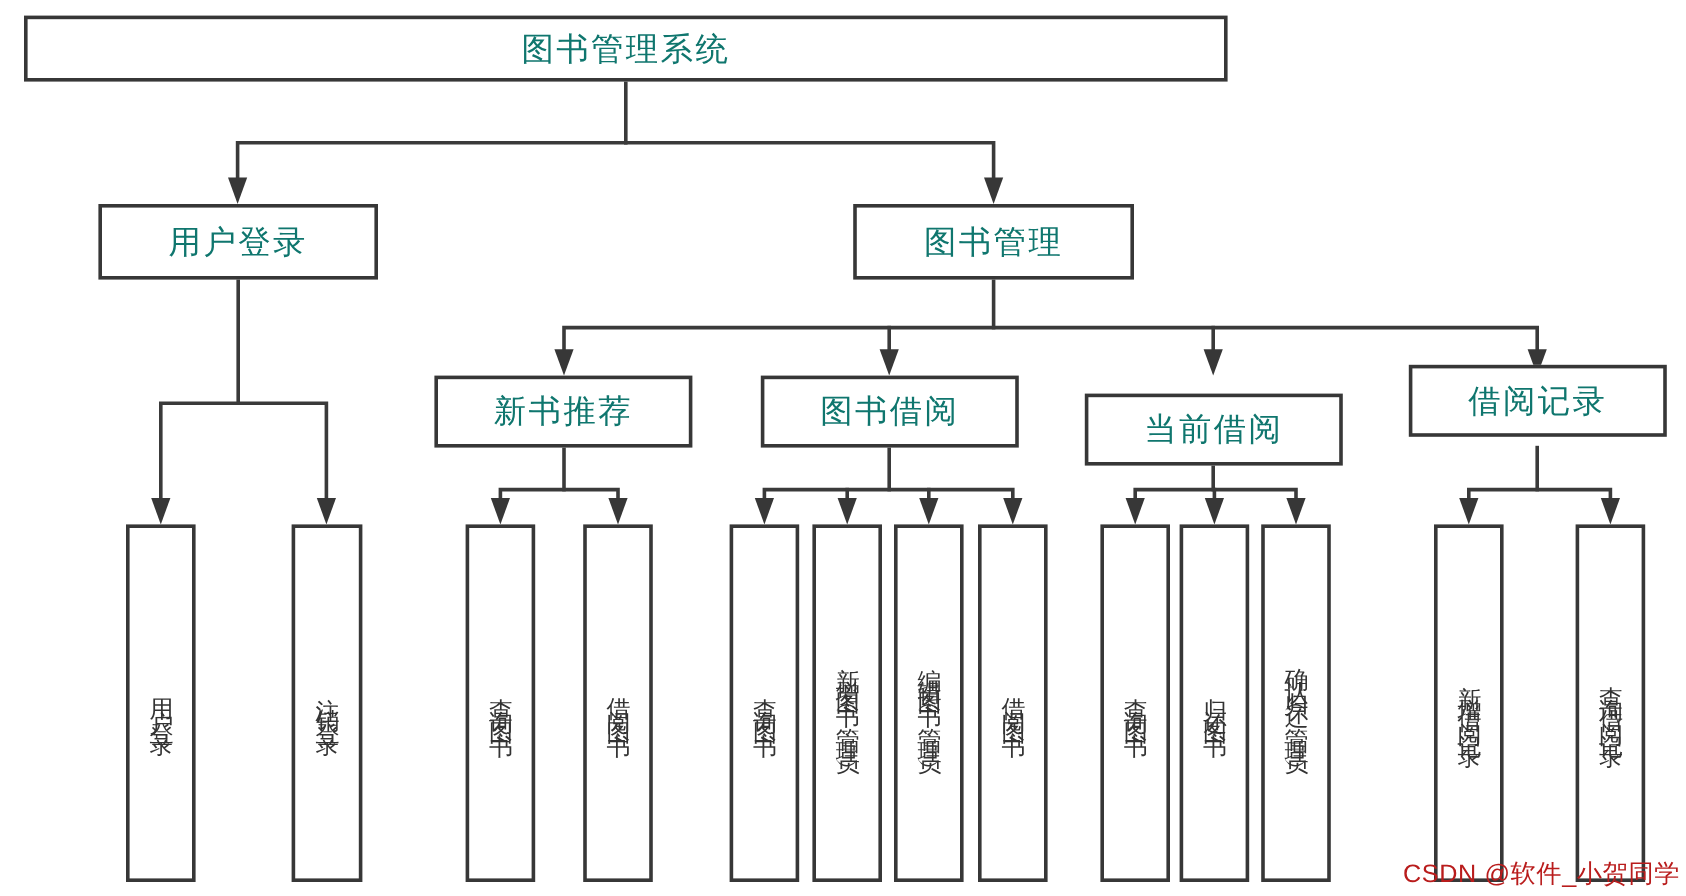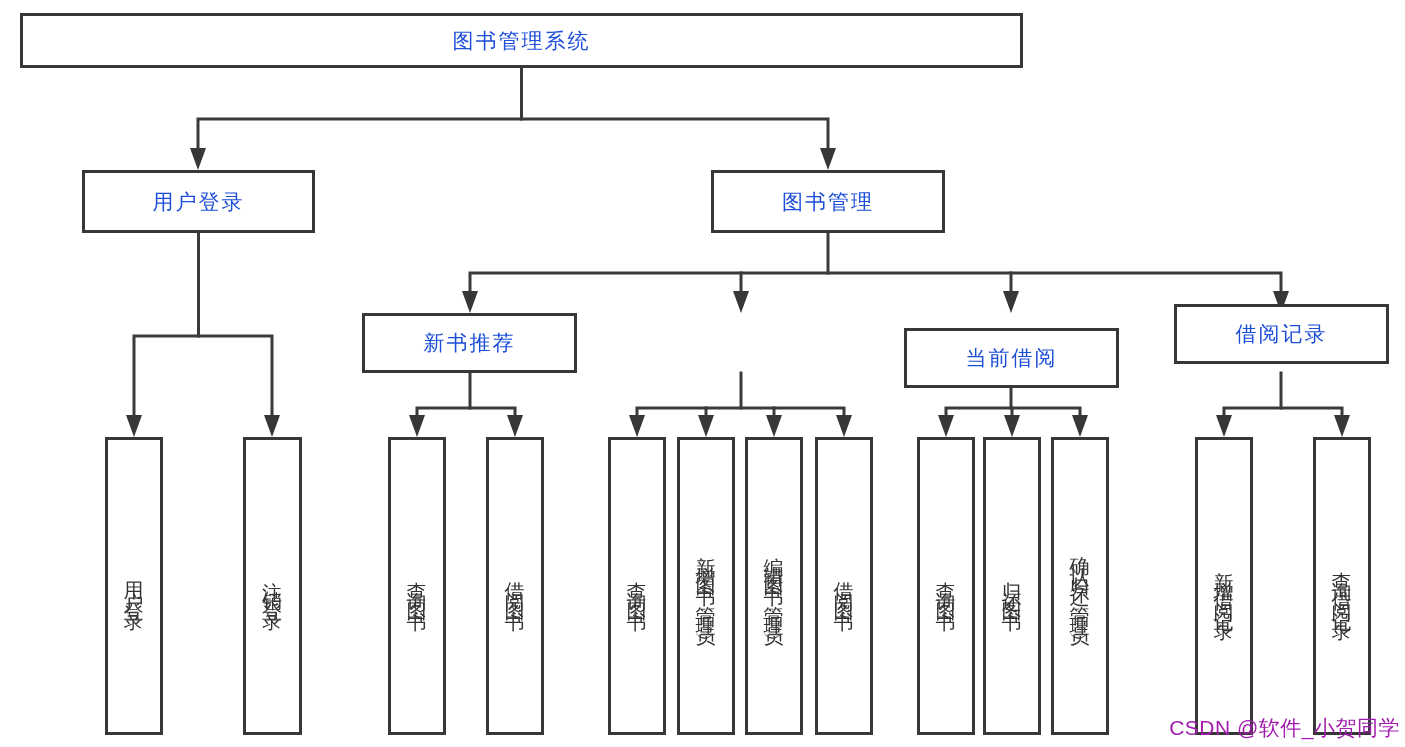--- a/index.html
+++ b/index.html
@@ -31,42 +31,42 @@
     position: absolute;
     box-sizing: border-box;
     border: 3px solid #373737;
     background: #ffffff;
     display: flex;
     align-items: center;
     justify-content: center;
     z-index: 2;
   }
   .hnode span {
-    font-size: 21px;
+    font-size: 27px;
     letter-spacing: 2px;
     white-space: nowrap;
-    color: #1d4ed8;
+    color: #0f766e;
   }
   .vnode span {
     writing-mode: vertical-rl;
     text-orientation: mixed;
     font-size: 20px;
     line-height: 1;
     letter-spacing: 10px;
     color: #333333;
     white-space: nowrap;
   }
   .watermark {
     position: absolute;
     right: 5px;
     bottom: 5px;
     z-index: 5;
     font-size: 21px;
     letter-spacing: 0.5px;
-    color: #a21caf;
+    color: #b91c1c;
     white-space: nowrap;
   }
 </style>
 </head>
 <body>
 
 <div class="stage">
 
   <svg class="connectors" width="1405" height="747" viewBox="0 0 1405 747">
     <g stroke="#3a3a3a" stroke-width="3" fill="none" stroke-linecap="square">
@@ -127,20 +127,23 @@
   <div class="node hnode" style="left:82px; top:170px; width:233px; height:63px;">
     <span>用户登录</span>
   </div>
   <div class="node hnode" style="left:362px; top:313px; width:215px; height:60px; font-size:20px;">
     <span>新书推荐</span>
   </div>
 
   <div class="node hnode" style="left:711px; top:170px; width:234px; height:63px;">
     <span>图书管理</span>
   </div>
+  <div class="node hnode" style="left:634px; top:313px; width:215px; height:60px;">
+    <span>图书借阅</span>
+  </div>
   <div class="node hnode" style="left:904px; top:313px; width:215px; height:60px;margin-top:15px;">
     <span>当前借阅</span>
   </div>
   <div class="node hnode" style="left:1174px; top:304px; width:215px; height:60px;">
     <span>借阅记录</span>
   </div>
 
   <div class="node vnode" style="left:105px; top:437px; width:58px; height:298px;">
     <span>用户登录</span>
   </div>

